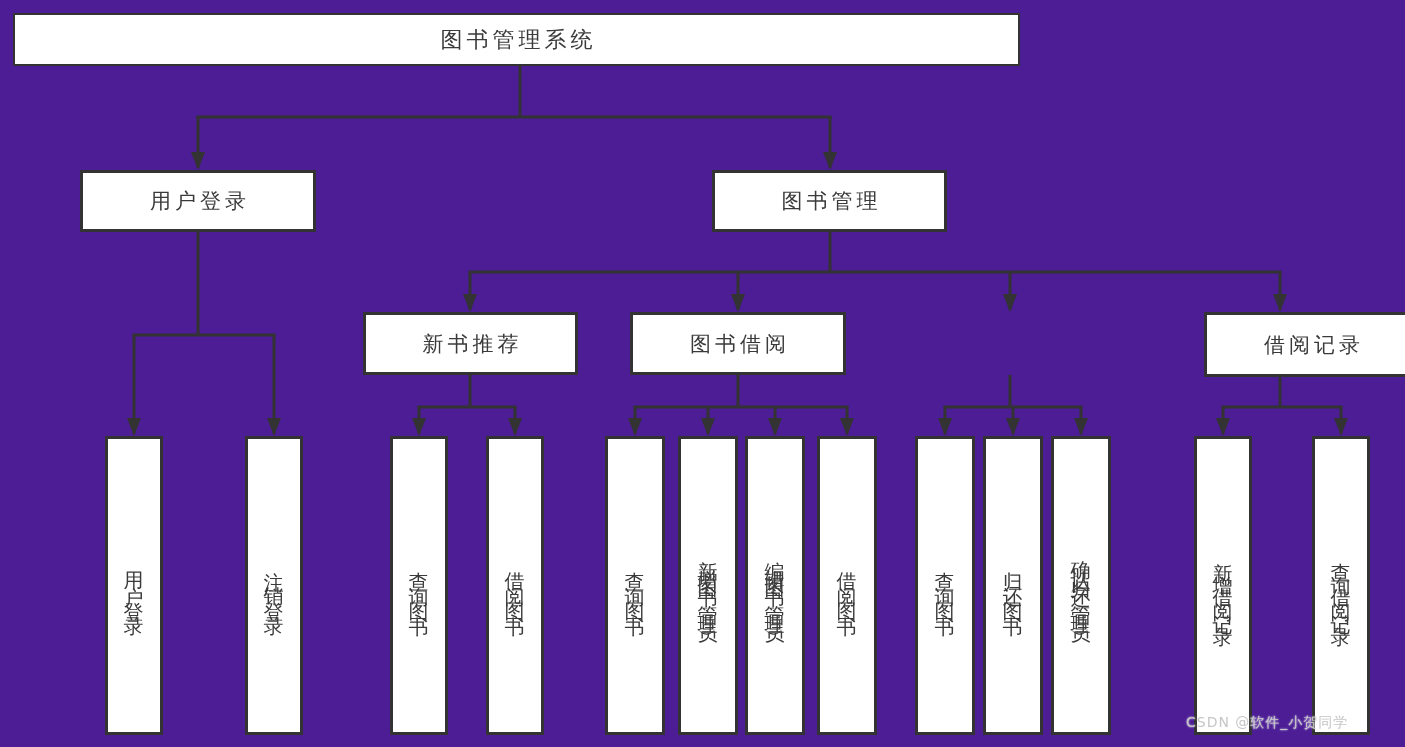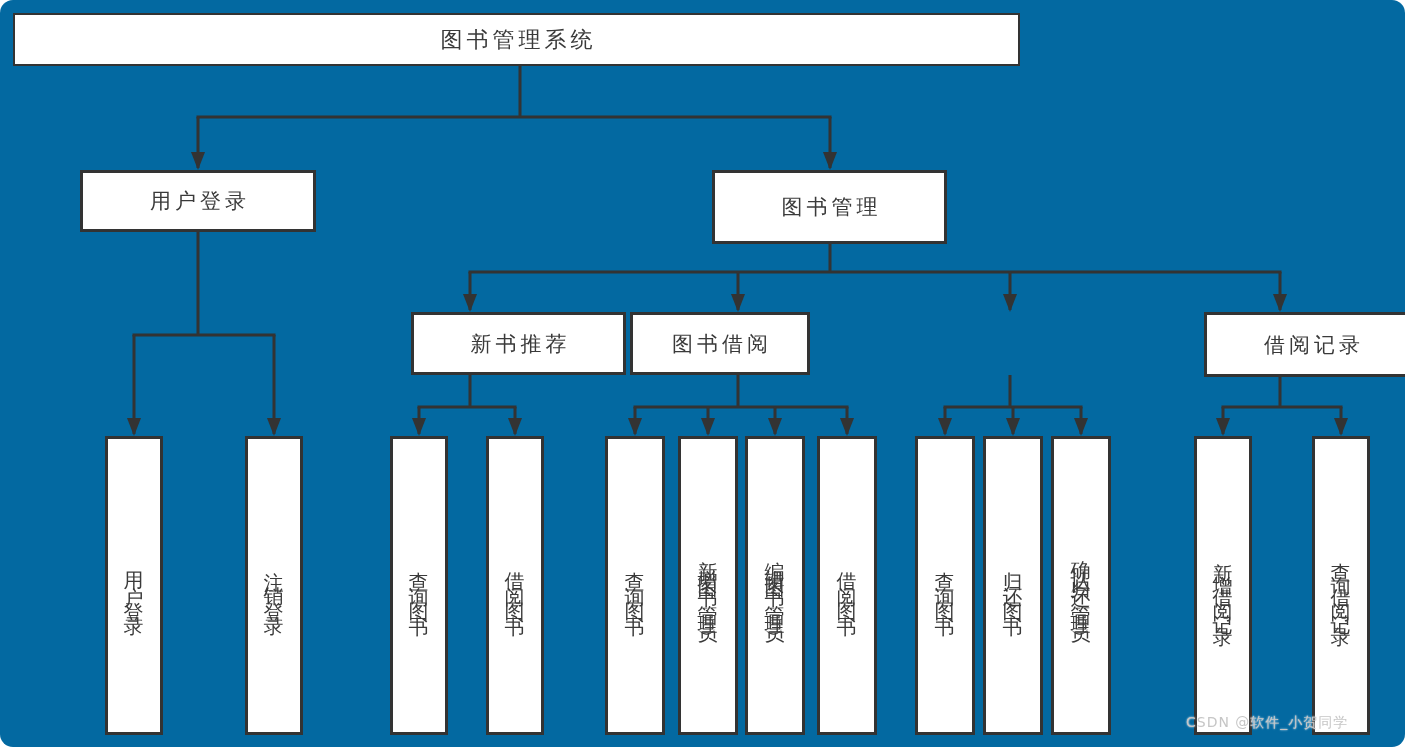--- a/index.html
+++ b/index.html
@@ -8,23 +8,22 @@
     background: #ffffff;
   }
   body {
     font-family: "DejaVu Sans", sans-serif;
     color: #333333;
   }
   .stage {
     position: relative;
     width: 1405px;
     height: 747px;
-    background: #0369a1;
+    background: #4c1d95;
     overflow: hidden;
-    border-radius: 13px;
   }
   .wires {
     position: absolute;
     left: 0;
     top: 0;
     pointer-events: none;
   }
   .node {
     position: absolute;
     box-sizing: border-box;
@@ -128,28 +127,28 @@
     </g>
   </svg>
 
   <div class="node root" style="left:13px; top:13px; width:1007px; height:53px;">
     <span class="hlabel">图书管理系统</span>
   </div>
 
   <div class="node" style="left:80px; top:170px; width:236px; height:62px;">
     <span class="hlabel">用户登录</span>
   </div>
-  <div class="node" style="left:712px; top:170px; width:235px; height:74px;">
+  <div class="node" style="left:712px; top:170px; width:235px; height:62px;">
     <span class="hlabel">图书管理</span>
   </div>
 
-  <div class="node" style="left:363px; top:312px; width:215px; height:63px;margin-left:48px;">
+  <div class="node" style="left:363px; top:312px; width:215px; height:63px;">
     <span class="hlabel">新书推荐</span>
   </div>
-  <div class="node" style="left:630px; top:312px; width:180px; height:63px;">
+  <div class="node" style="left:630px; top:312px; width:216px; height:63px;">
     <span class="hlabel">图书借阅</span>
   </div>
   <div class="node" style="left:1204px; top:312px; width:216px; height:65px;">
     <span class="hlabel">借阅记录</span>
   </div>
 
   <div class="node leaf" style="left:105px; top:436px; width:58px; height:299px;">
     <span class="vlabel">用户登录</span>
   </div>
   <div class="node leaf" style="left:245px; top:436px; width:58px; height:299px;">

